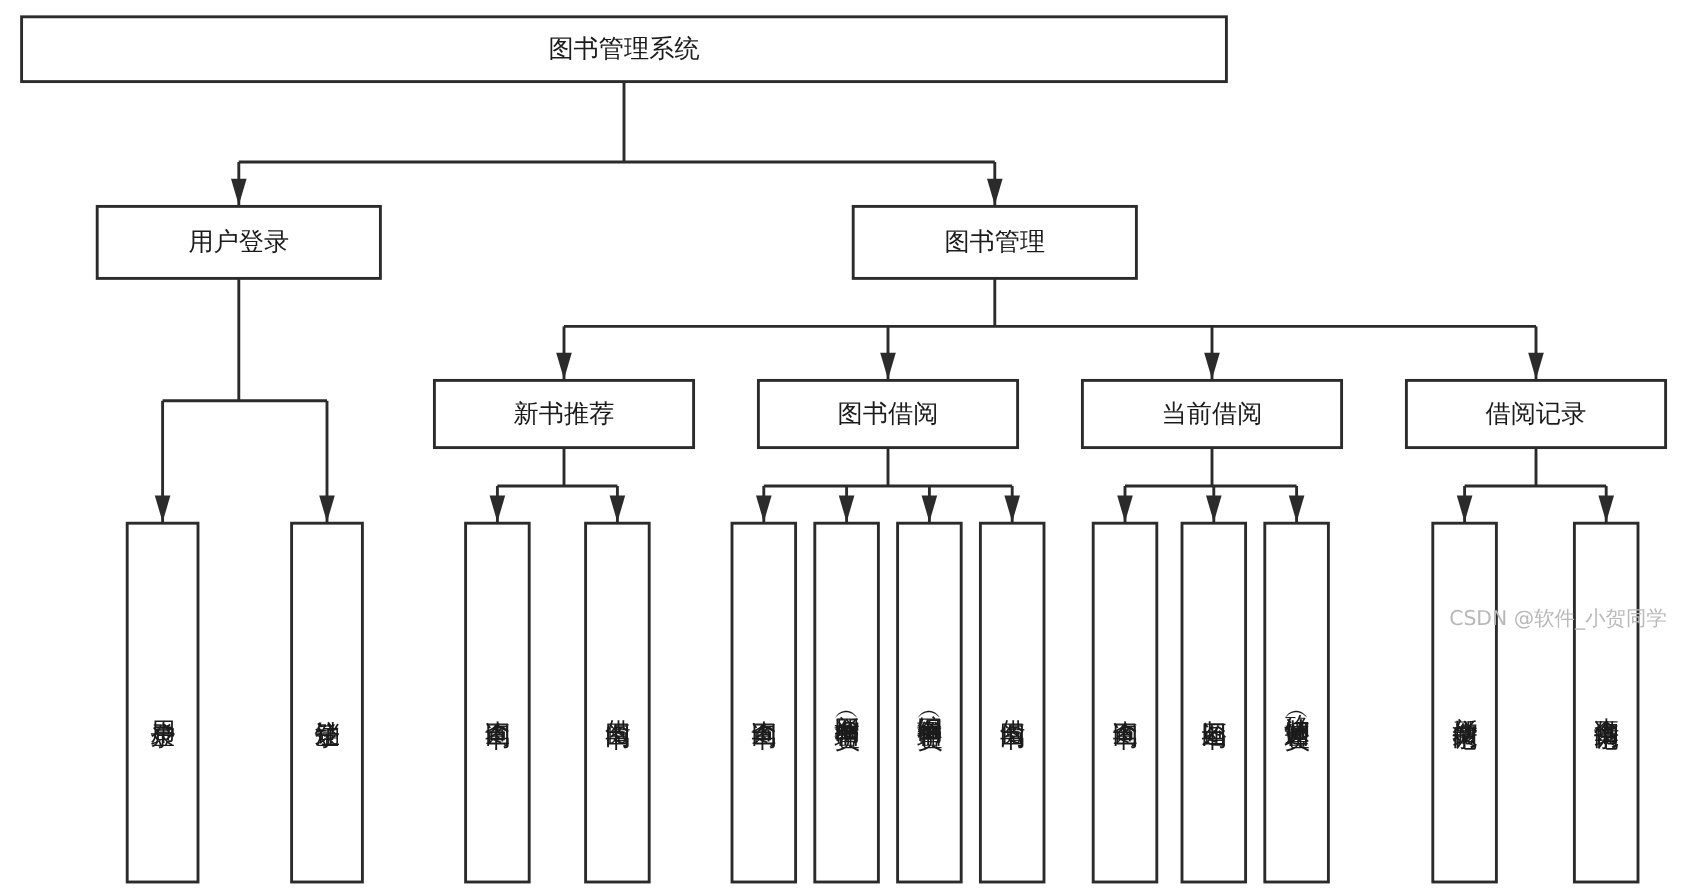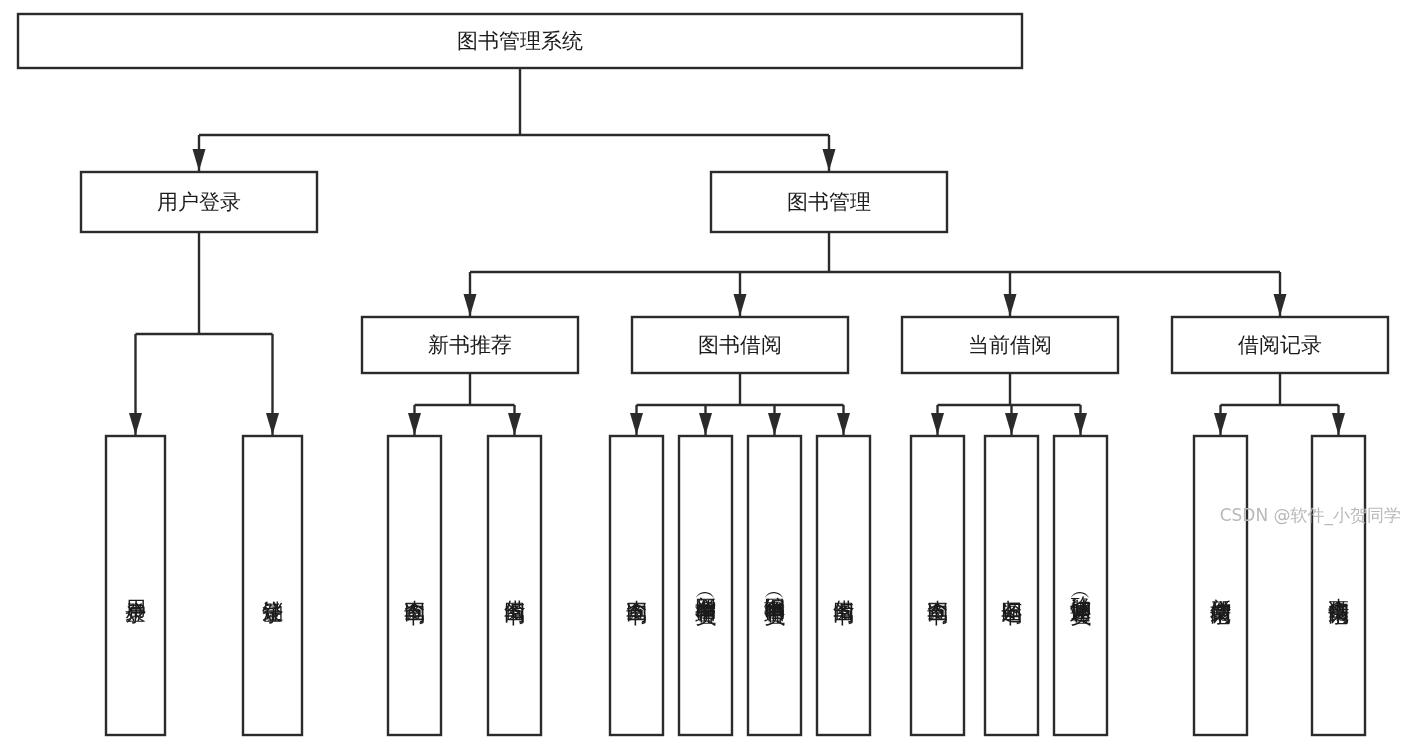--- a/index.html
+++ b/index.html
@@ -59,21 +59,21 @@
     letter-spacing: 1.5px;
     display: flex;
     align-items: center;
     justify-content: center;
     text-align: center;
     white-space: nowrap;
     user-select: none;
   }
   .watermark {
     position: absolute;
-    right: 4px;
+    right: 16px;
     bottom: 6px;
     font-family: "DejaVu Sans", "Liberation Sans", sans-serif;
     font-size: 17px;
     color: #b9b9b9;
     white-space: nowrap;
     user-select: none;
   }
 </style>
 </head>
 <body>

